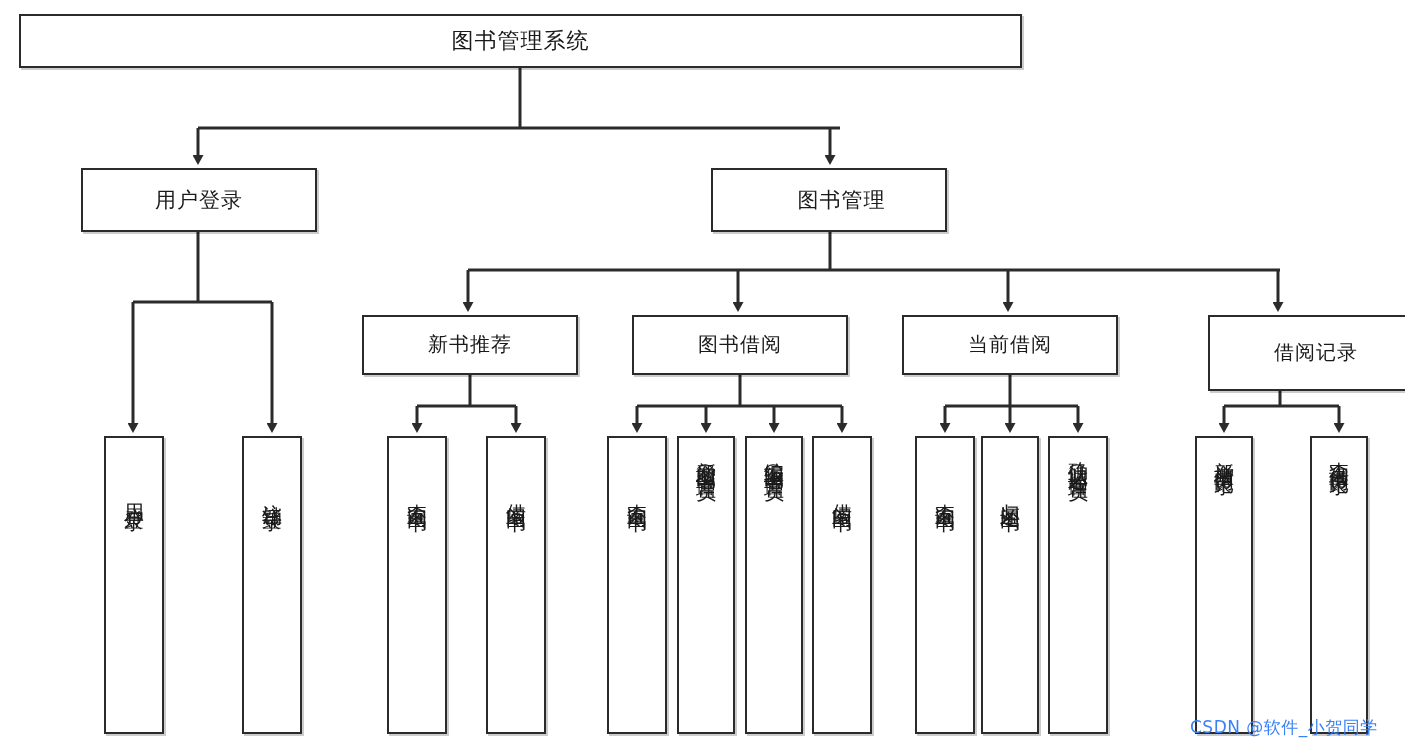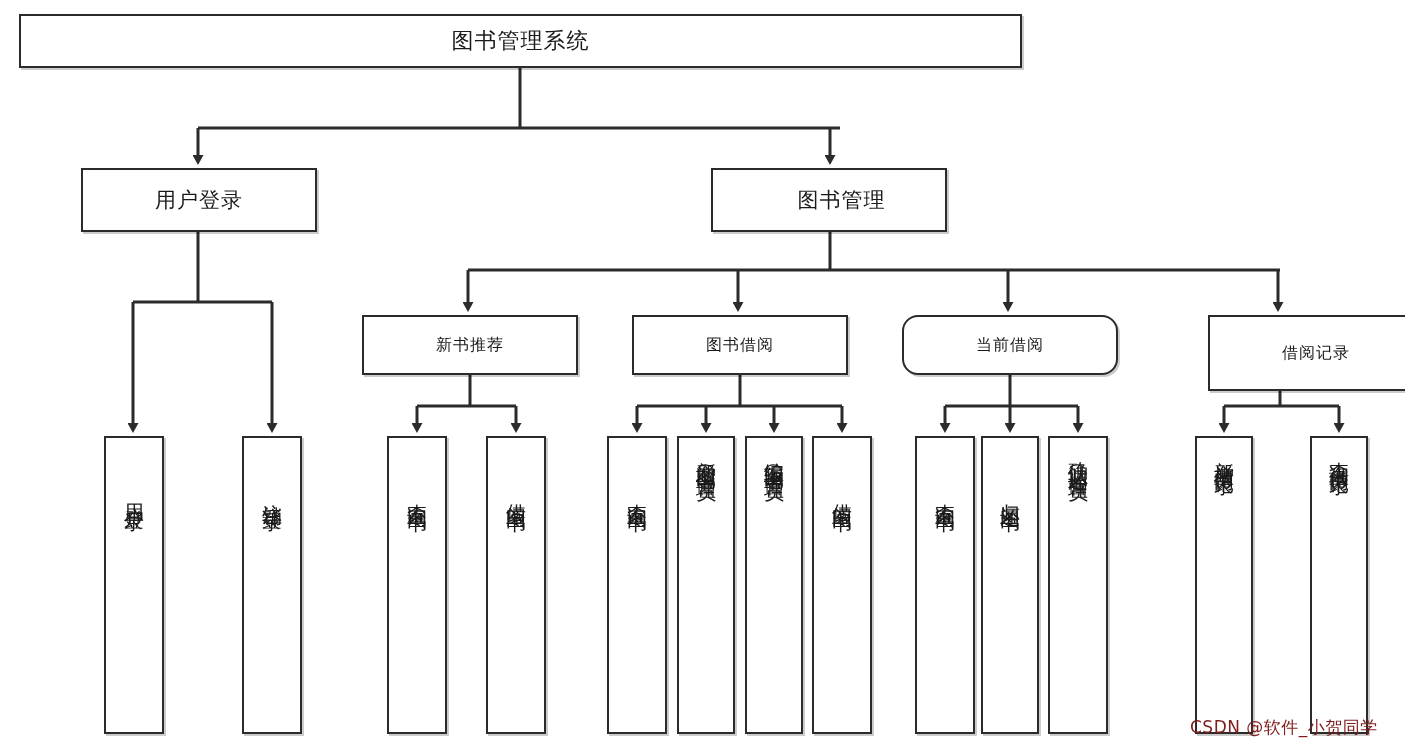--- a/index.html
+++ b/index.html
@@ -38,41 +38,41 @@
     box-shadow: 2px 2px 0 rgba(0,0,0,0.20);
   }
   .node .label {
     display: block;
     text-align: center;
     line-height: 1.18;
     letter-spacing: 1px;
   }
   .node.root .label   { font-size: 22px; }
   .node.level2 .label { font-size: 21px; }
-  .node.level3 .label { font-size: 16px; }
+  .node.level3 .label { font-size: 20px; }
   .node.leaf {
     align-items: flex-start;
     padding-top: 8px;
   }
   .node.leaf .label {
     writing-mode: vertical-rl;
     text-orientation: upright;
     font-size: 20px;
     letter-spacing: 3px;
     line-height: 1.05;
     white-space: nowrap;
     margin: 0 auto;
   }
   .node.leaf.tall .label { padding-top: 42px; }
   .watermark {
     position: absolute;
     left: 1190px;
     top: 716px;
     font-size: 17px;
-    color: #7f1d1d;
+    color: #3b82f6;
     letter-spacing: 0.5px;
     white-space: nowrap;
     user-select: none;
   }
 </style>
 </head>
 <body>
 
 <div id="canvas">
 
@@ -137,21 +137,21 @@
   <div class="node level2" style="left:711px; top:168px; width:236px; height:64px;padding-left:25px;">
     <span class="label">图书管理</span>
   </div>
 
   <div class="node level3" style="left:362px; top:315px; width:216px; height:60px;">
     <span class="label">新书推荐</span>
   </div>
   <div class="node level3" style="left:632px; top:315px; width:216px; height:60px;font-family:Liberation Serif, serif;">
     <span class="label">图书借阅</span>
   </div>
-  <div class="node level3" style="left:902px; top:315px; width:216px; height:60px;border-radius:16px;">
+  <div class="node level3" style="left:902px; top:315px; width:216px; height:60px;">
     <span class="label">当前借阅</span>
   </div>
   <div class="node level3" style="left:1172px; top:315px; width:216px; height:76px;margin-left:36px;">
     <span class="label">借阅记录</span>
   </div>
 
   <div class="node leaf tall" style="left:104px; top:436px; width:60px; height:298px;">
     <span class="label">用户登录</span>
   </div>
   <div class="node leaf tall" style="left:242px; top:436px; width:60px; height:298px;">

